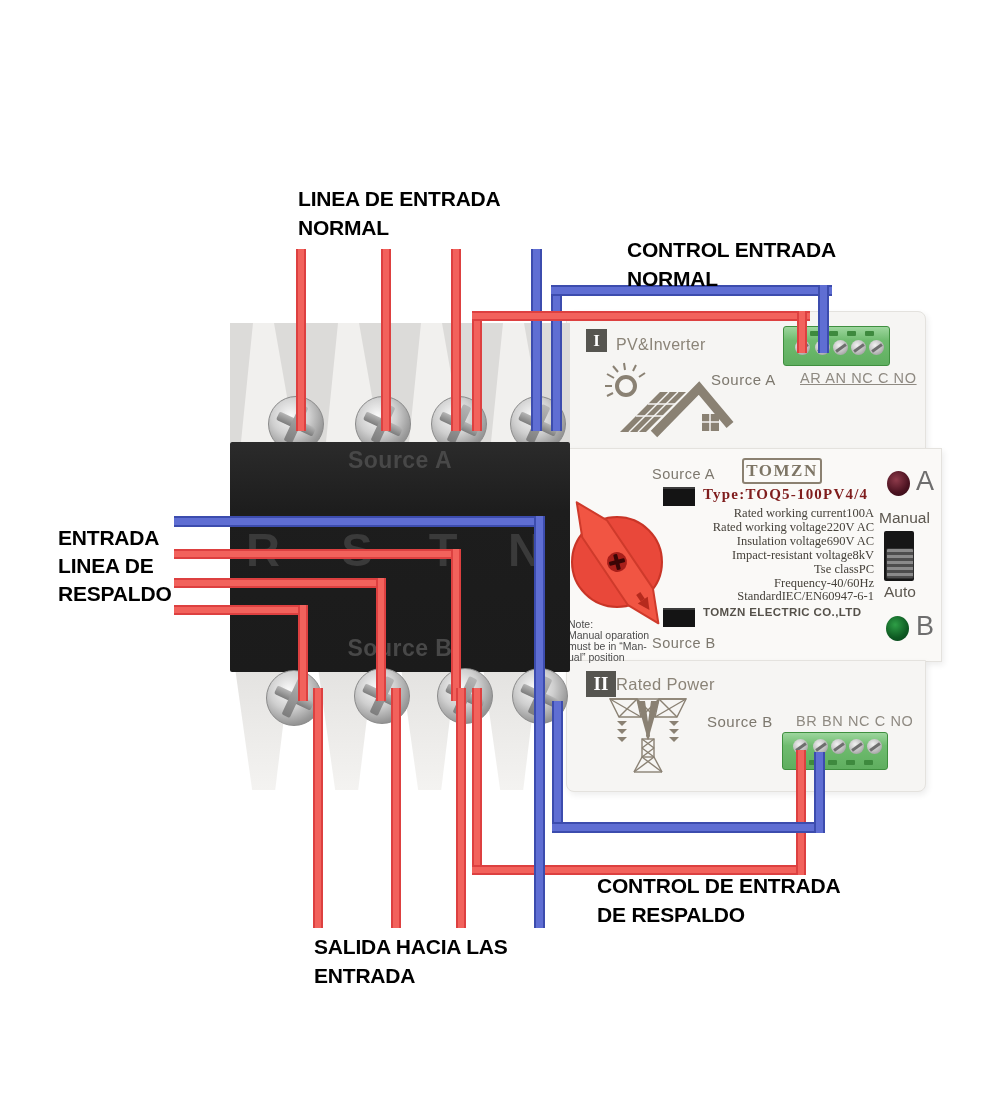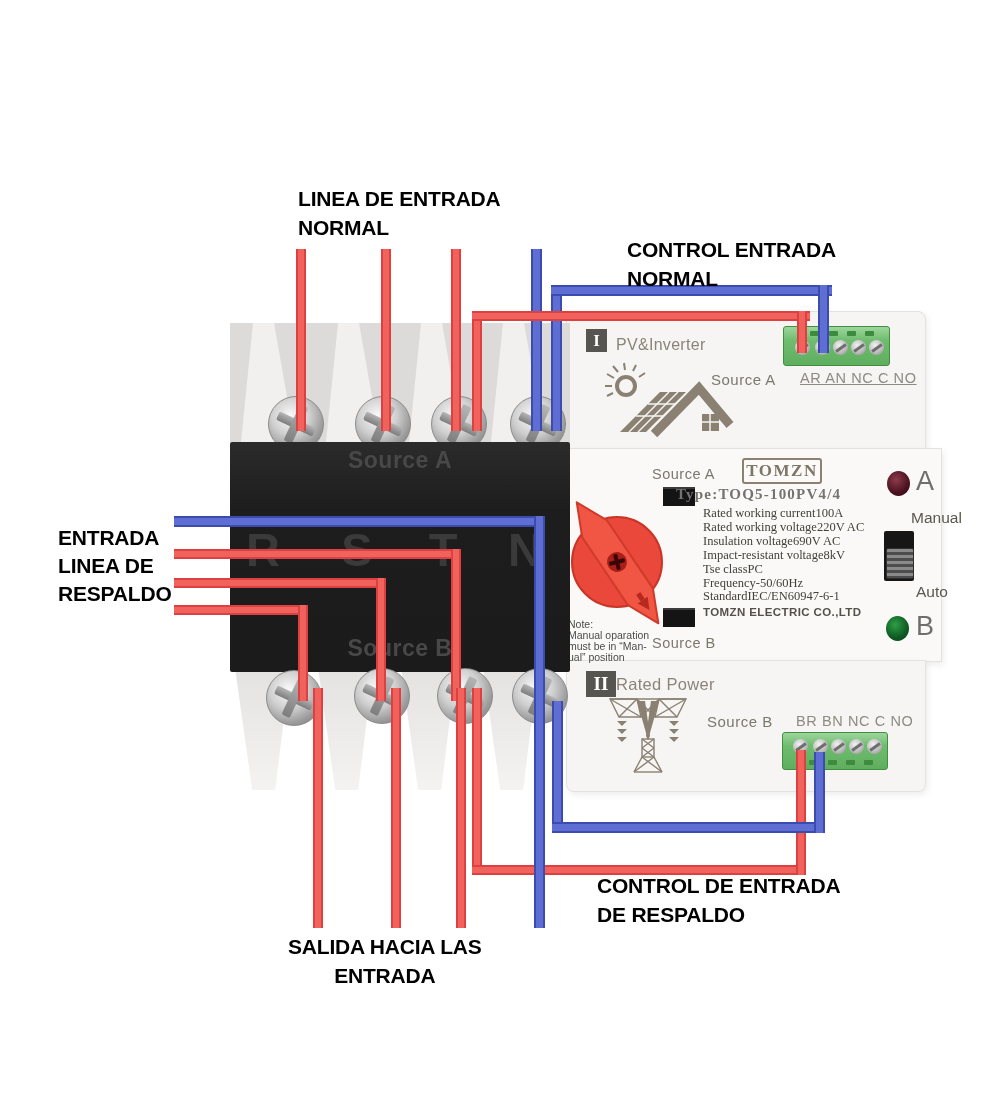--- a/index.html
+++ b/index.html
@@ -46,30 +46,30 @@
   .gscrew{position:absolute;width:15px;height:15px;border-radius:50%;
           background:radial-gradient(circle at 40% 35%,#f2f2f2,#bdbdbd 55%,#8b8b8b);}
   .gscrew::before{content:"";position:absolute;left:50%;top:50%;width:12px;height:3px;background:#6e6e6e;transform:translate(-50%,-50%) rotate(-35deg);}
   .gslot{position:absolute;width:9px;height:5px;background:#3e8a3e;border-radius:1px;}
   .win{position:absolute;width:32px;height:17px;background:#141414;border-top:2px solid #3c3c3c;}
   .led{position:absolute;width:23px;height:25px;border-radius:50%;}
   .ledlab{position:absolute;font-size:27px;color:#6e6e6e;}
   .tomznlogo{position:absolute;left:742px;top:458px;width:76px;height:22px;border:2px solid #8b8171;border-radius:3px;
              font-family:"Liberation Serif",serif;font-weight:bold;font-size:17px;letter-spacing:1.5px;color:#7e7666;
              text-align:center;line-height:22px;background:#fbfaf8;}
-  #typeline{position:absolute;left:676px;top:486px;font-family:"Liberation Serif",serif;font-size:15px;font-weight:bold;
-            letter-spacing:1.2px;color:#737373;white-space:nowrap;}
+  #typeline{position:absolute;left:703px;top:486px;font-family:"Liberation Serif",serif;font-size:15px;font-weight:bold;
+            letter-spacing:1.2px;color:#7f1d1d;white-space:nowrap;}
   #specs{position:absolute;left:703px;top:507px;width:171px;font-family:"Liberation Serif",serif;font-size:12.5px;color:#45413a;}
-  .specrow{display:flex;justify-content:flex-start;line-height:13.9px;white-space:nowrap;}
+  .specrow{display:flex;justify-content:flex-end;line-height:13.9px;white-space:nowrap;}
   #company{position:absolute;left:703px;top:606px;font-size:11.5px;font-weight:bold;color:#55514a;letter-spacing:.4px;}
   #note{position:absolute;left:568px;top:619px;width:95px;font-size:10.5px;line-height:11px;color:#4c4c4c;}
   #slider{position:absolute;left:884px;top:531px;width:30px;height:50px;background:#161616;border-radius:2px;}
   #sliderknob{position:absolute;left:2px;top:17px;width:26px;height:29px;border:1px solid #2e2e2e;border-radius:2px;
               background:repeating-linear-gradient(180deg,#8a8a8a 0 3px,#4d4d4d 3px 6px);}
-  .manauto{position:absolute;font-size:15.5px;color:#5c574f;margin-left:32px;}
+  .manauto{position:absolute;font-size:15.5px;color:#5c574f;}
 </style>
 </head>
 <body>
 
 <div id="canvas">
 
   <div class="sec" id="secTop"></div>
   <div class="sec" id="secMid"></div>
   <div class="sec" id="secBot"></div>
 
@@ -132,21 +132,21 @@
     <div class="specrow">
         <span>Impact-resistant voltage</span>
         <span>8kV</span>
       </div>
     <div class="specrow">
         <span>Tse class</span>
         <span>PC</span>
       </div>
     <div class="specrow">
         <span>Frequency</span>
-        <span>-50/60Hz</span>
+        <span>-40/60Hz</span>
       </div>
     <div class="specrow">
         <span>Standard</span>
         <span>IEC/EN60947-6-1</span>
       </div>
   </div>
   <div id="company">TOMZN ELECTRIC CO.,LTD</div>
   <div class="win" style="left:663px;top:608px;"></div>
   <div class="srclab" style="left:652px;top:635px;">Source B</div>
   <div id="note">
@@ -299,21 +299,21 @@
   </div>
   <div class="ann" style="left:627px;top:235px;">
     <div>CONTROL ENTRADA</div>
     <div>NORMAL</div>
   </div>
   <div class="ann" style="left:58px;top:524px;line-height:28px;">
     <div>ENTRADA</div>
     <div>LINEA DE</div>
     <div>RESPALDO</div>
   </div>
-  <div class="ann" style="left:288px;top:932px;text-align:center;">
+  <div class="ann" style="left:314px;top:932px;">
     <div>SALIDA HACIA LAS</div>
     <div>ENTRADA</div>
   </div>
   <div class="ann" style="left:597px;top:871px;">
     <div>CONTROL DE ENTRADA</div>
     <div>DE RESPALDO</div>
   </div>
 
 </div>
 

